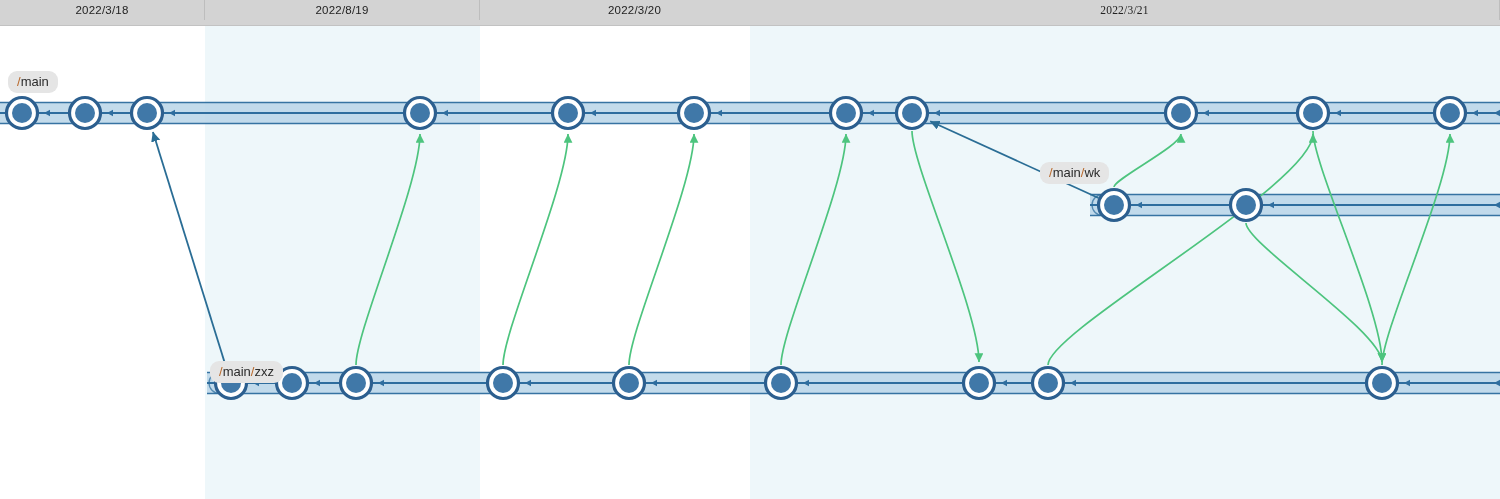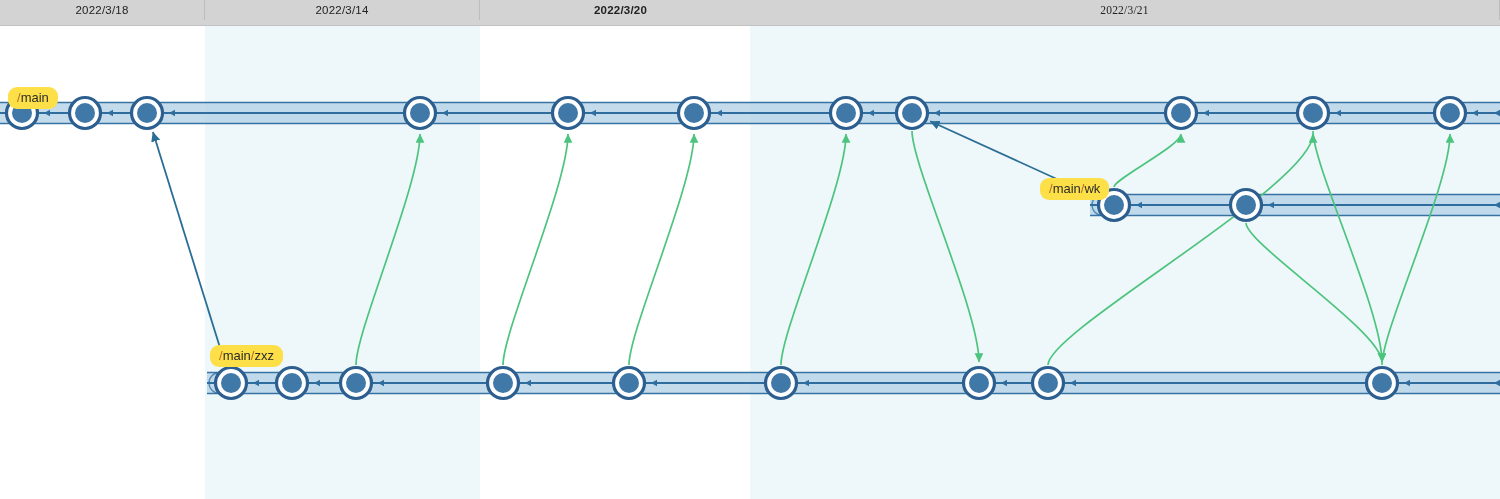--- a/index.html
+++ b/index.html
@@ -28,28 +28,27 @@
     background:#d3d3d3;
     border-bottom:1px solid #c2c2c2;
   }
 
   
   svg.graph{position:absolute;left:0;top:0;width:1500px;height:499px;}
 
   
   .pill{
     position:absolute;
-    background:#fde047;
+    background:#e5e5e5;
     border-radius:9px;
     padding:3px 9px 4px 9px;
     font-size:13px;
     color:#2b2b2b;
     white-space:nowrap;
     line-height:15px;
-    margin-top:16px;
   }
   .pill .sl{color:#b8682a;}
 </style>
 </head>
 <body>
 
 <div id="stage">
 
   <div id="col-bg-layer">
       <div class="day-col" style="left: 0px; width: 205px; background: rgb(255, 255, 255);"></div>
@@ -213,24 +212,24 @@
         <g>
           <circle cx="1382" cy="383" r="15.5" fill="#ffffff" stroke="#2c5f8f" stroke-width="3.2"></circle>
           <circle cx="1382" cy="383" r="10" fill="#4078a8"></circle>
         </g>
       </g>
   </svg>
 
   <div class="header-strip"></div>
   <div id="col-head-layer">
       <div class="day-head" style="left: 0px; width: 205px;">2022/3/18</div>
-      <div class="day-head" style="left: 205px; width: 275px;">2022/3/14</div>
-      <div class="day-head" style="left: 486px; width: 270px; font-weight: bold;">2022/3/20</div>
+      <div class="day-head" style="left: 205px; width: 275px;">2022/8/19</div>
+      <div class="day-head" style="left: 500px; width: 270px;">2022/3/20</div>
       <div class="day-head" style="left: 750px; width: 750px; font-family: Liberation Serif, serif;">2022/3/21</div>
     </div>
 
   <div id="pill-layer">
       <div class="pill" style="left: 8px; top: 71px;"><span class="sl">/</span><span>main</span></div>
       <div class="pill" style="left: 1040px; top: 162px;"><span class="sl">/</span><span>main</span><span class="sl">/</span><span>wk</span></div>
-      <div class="pill" style="left: 210px; top: 329px;"><span class="sl">/</span><span>main</span><span class="sl">/</span><span>zxz</span></div>
+      <div class="pill" style="left: 210px; top: 361px;"><span class="sl">/</span><span>main</span><span class="sl">/</span><span>zxz</span></div>
     </div>
 
 </div>
 
 </body></html>

